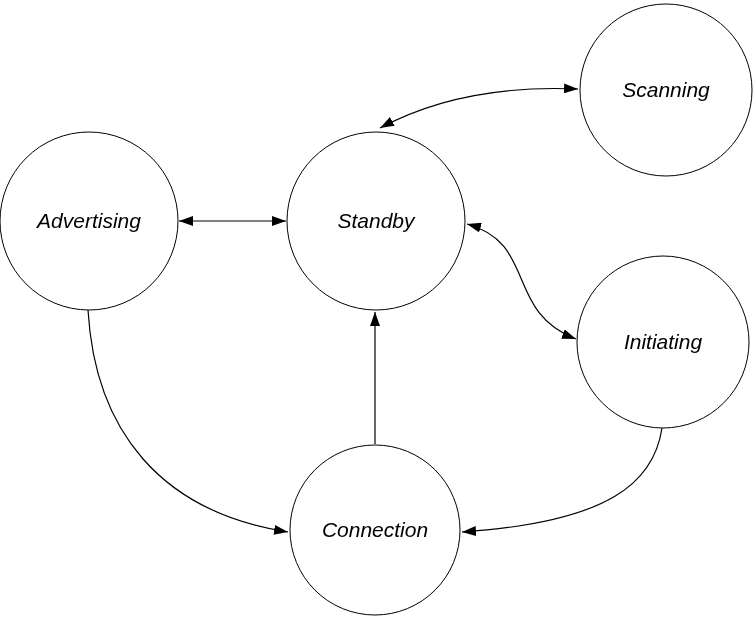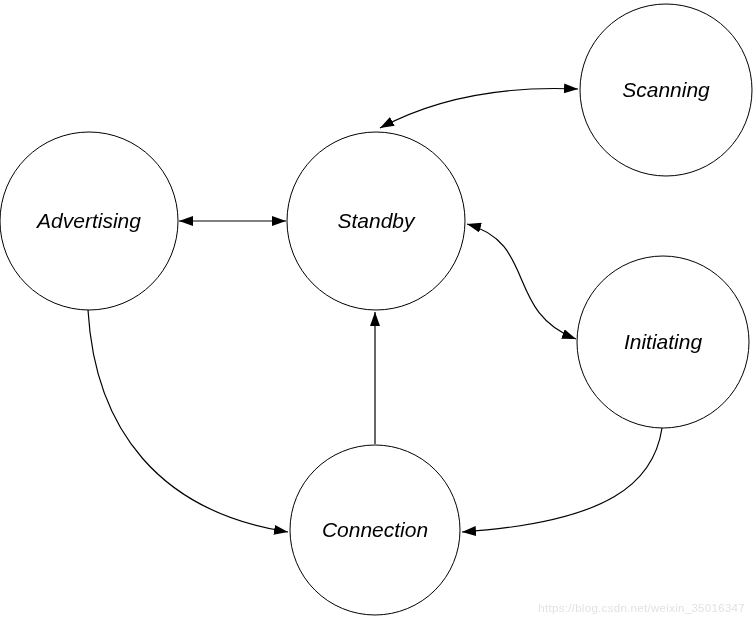--- a/index.html
+++ b/index.html
@@ -90,14 +90,13 @@
       <circle class="node-circle" cx="663" cy="342" r="86"></circle>
       <text class="node-label" x="663" y="349">Initiating</text>
     </g>
 
     <g>
       <circle class="node-circle" cx="375" cy="530" r="85"></circle>
       <text class="node-label" x="375" y="537">Connection</text>
     </g>
   </svg>
 
-  <div class="watermark">https://blog.csdn.net/weixin_35016347</div>
 </div>
 
 </body></html>

